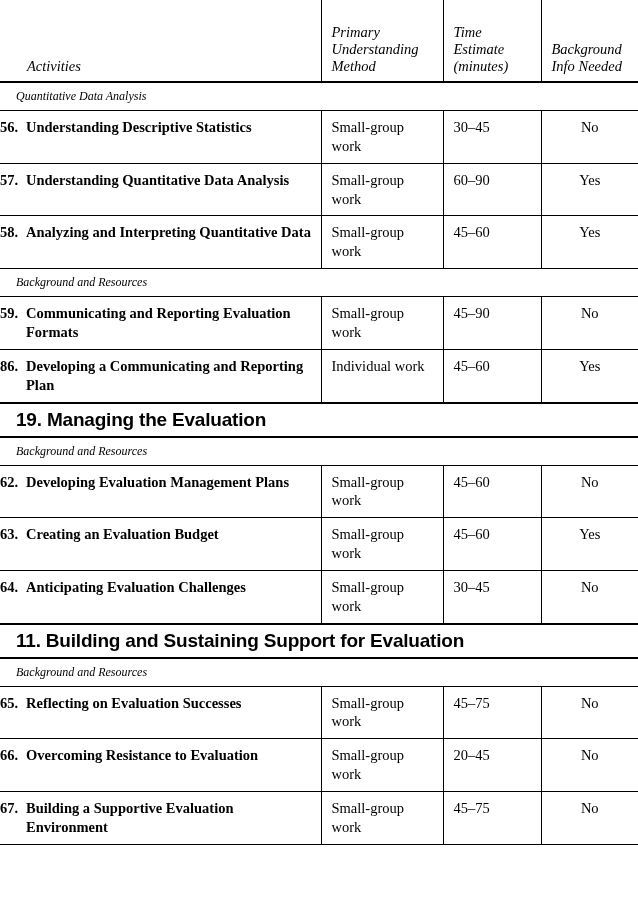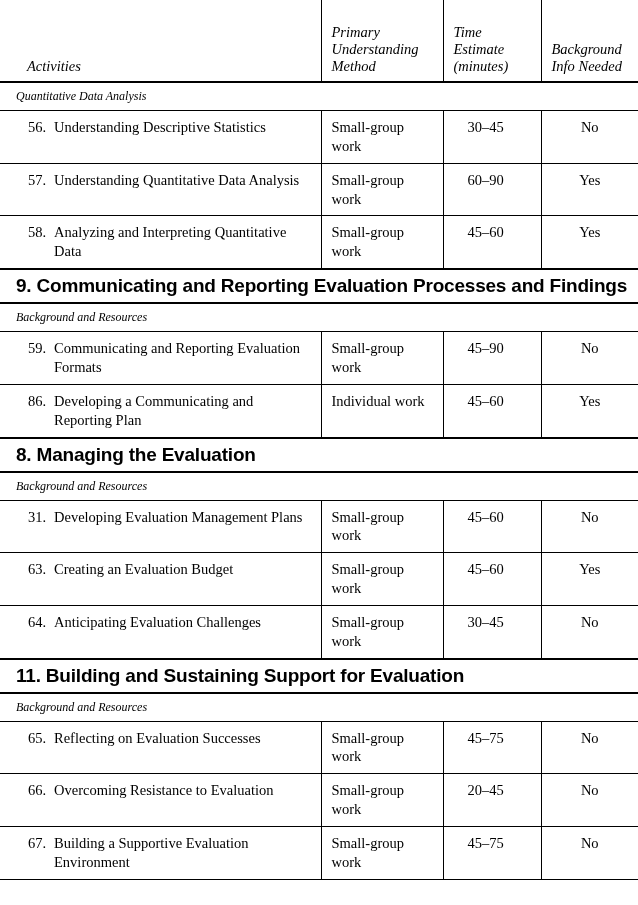--- a/index.html
+++ b/index.html
@@ -90,31 +90,32 @@
   tr.data-row td {
     font-family: "Liberation Serif", serif;
     font-size: 14.5px;
     line-height: 1.3;
     border-bottom: 1px solid #000;
     vertical-align: top;
     padding-top: 7px;
     padding-bottom: 7px;
   }
   tr.data-row td.d-act {
-    padding-left: 28px;
+    padding-left: 0;
     padding-right: 6px;
+    font-weight: bold;
   }
   tr.data-row td.d-met {
     border-left: 1px solid #000;
     padding-left: 10px;
     padding-right: 6px;
   }
   tr.data-row td.d-time {
     border-left: 1px solid #000;
-    padding-left: 24px;
+    padding-left: 10px;
     padding-right: 6px;
   }
   tr.data-row td.d-bg {
     border-left: 1px solid #000;
     text-align: center;
     padding-left: 4px;
     padding-right: 4px;
   }
 
   
@@ -192,23 +193,20 @@
           <td class="d-act">
             <span class="act-wrap">
               <span class="act-num">58.</span>
               <span class="act-title">Analyzing and Interpreting Quantitative Data</span>
             </span>
           </td>
           <td class="d-met">Small-group work</td>
           <td class="d-time">45–60</td>
           <td class="d-bg">Yes</td>
         </tr>
-        <tr class="section-row">
-          <td colspan="4">9. Communicating and Reporting Evaluation Processes and Findings</td>
-        </tr>
         <tr class="subsection-row">
           <td colspan="4">Background and Resources</td>
         </tr>
         <tr class="data-row">
           <td class="d-act">
             <span class="act-wrap">
               <span class="act-num">59.</span>
               <span class="act-title">Communicating and Reporting Evaluation Formats</span>
             </span>
           </td>
@@ -221,29 +219,29 @@
             <span class="act-wrap">
               <span class="act-num">86.</span>
               <span class="act-title">Developing a Communicating and Reporting Plan</span>
             </span>
           </td>
           <td class="d-met">Individual work</td>
           <td class="d-time">45–60</td>
           <td class="d-bg">Yes</td>
         </tr>
         <tr class="section-row">
-          <td colspan="4">8. Managing the Evaluation</td>
+          <td colspan="4">19. Managing the Evaluation</td>
         </tr>
         <tr class="subsection-row">
           <td colspan="4">Background and Resources</td>
         </tr>
         <tr class="data-row">
           <td class="d-act">
             <span class="act-wrap">
-              <span class="act-num">31.</span>
+              <span class="act-num">62.</span>
               <span class="act-title">Developing Evaluation Management Plans</span>
             </span>
           </td>
           <td class="d-met">Small-group work</td>
           <td class="d-time">45–60</td>
           <td class="d-bg">No</td>
         </tr>
         <tr class="data-row">
           <td class="d-act">
             <span class="act-wrap">

